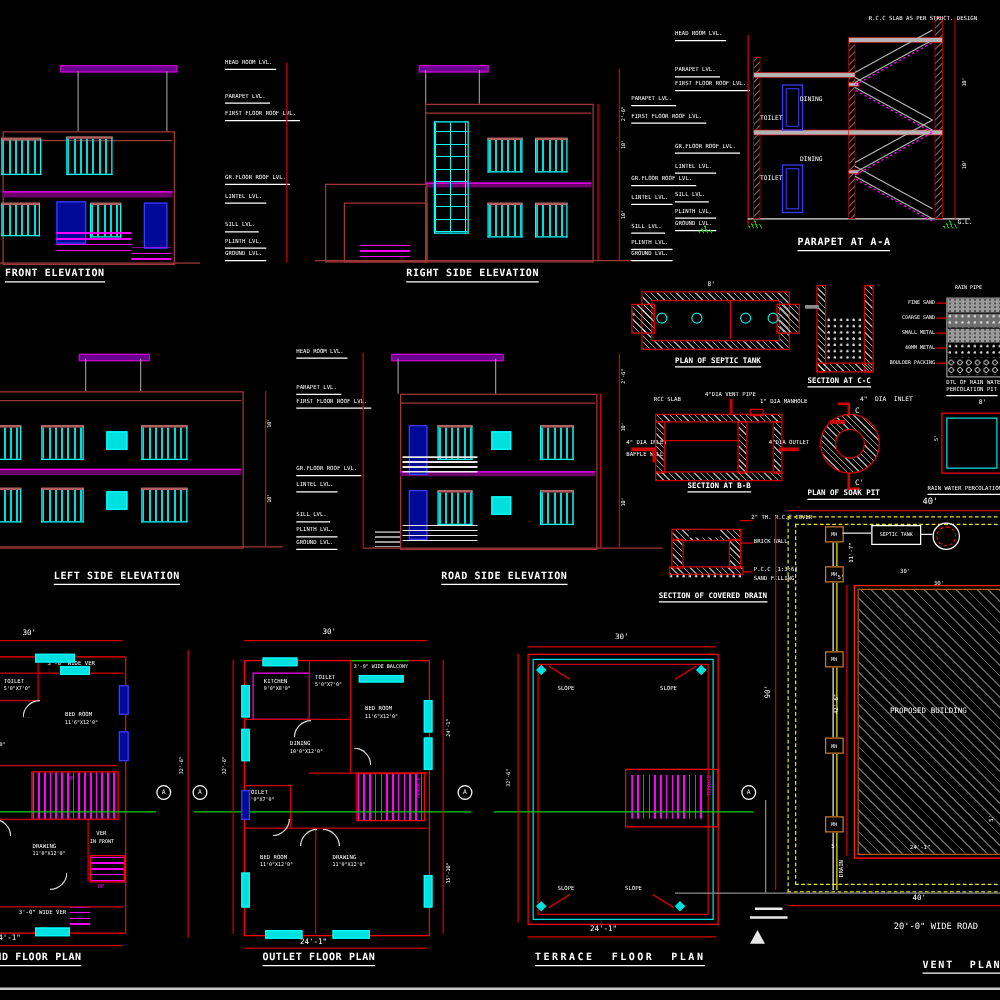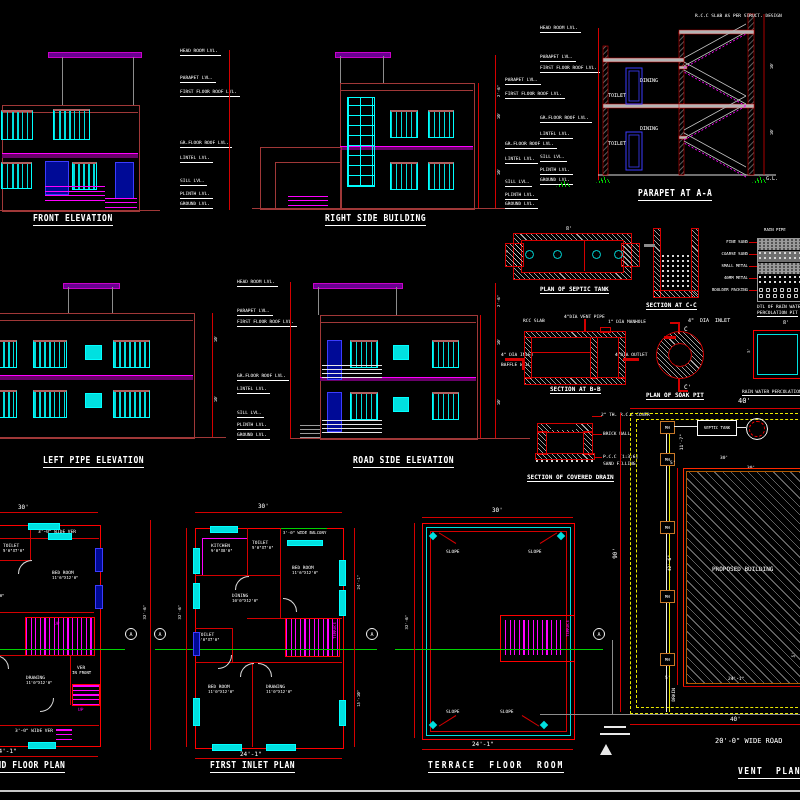--- a/index.html
+++ b/index.html
@@ -73,21 +73,21 @@
     <div class="abs" style="left:2px;top:153px;width:136px;height:4px;background:#6a006a;border-top:1px solid #ff00ff"></div>
     <div class="win" style="left:1px;top:110px;width:30px;height:27px"></div>
     <div class="win" style="left:53px;top:109px;width:35px;height:28px"></div>
     <div class="win" style="left:1px;top:162px;width:29px;height:24px"></div>
     <div class="win" style="left:72px;top:162px;width:23px;height:25px"></div>
     <div class="door" style="left:45px;top:161px;width:22px;height:32px"></div>
     <div class="door" style="left:115px;top:162px;width:17px;height:35px"></div>
     <div class="abs stairh" style="left:45px;top:184px;width:60px;height:17px"></div>
     <div class="abs stairh" style="left:105px;top:198px;width:32px;height:10px"></div>
     <div class="brl" style="left:0px;top:210px;width:160px;height:1px"></div>
-    <div class="title" style="left:33px;top:215px">FRONT ELEVATION</div>
+    <div class="title" style="left:4px;top:215px">FRONT ELEVATION</div>
   </div>
 
   <div>
     <div class="lvl" style="left:180px;top:49px">HEAD ROOM LVL.</div>
     <div class="lvl" style="left:180px;top:76px">PARAPET LVL.</div>
     <div class="lvl" style="left:180px;top:90px">FIRST FLOOR ROOF LVL.</div>
     <div class="lvl" style="left:180px;top:141px">GR.FLOOR ROOF LVL.</div>
     <div class="lvl" style="left:180px;top:156px">LINTEL LVL.</div>
     <div class="lvl" style="left:180px;top:179px">SILL LVL.</div>
     <div class="lvl" style="left:180px;top:192px">PLINTH LVL.</div>
@@ -109,21 +109,21 @@
     <div class="win" style="left:428px;top:162px;width:24px;height:25px"></div>
     <div class="box" style="left:260px;top:147px;width:80px;height:61px"></div>
     <div class="box" style="left:275px;top:162px;width:65px;height:46px"></div>
     <div class="abs stairh" style="left:288px;top:196px;width:40px;height:10px"></div>
     <div class="brl" style="left:252px;top:208px;width:256px;height:1px"></div>
     <div class="rl" style="left:478px;top:83px;width:1px;height:125px"></div>
     <div class="rl" style="left:495px;top:55px;width:1px;height:153px"></div>
     <div class="t t4 vt" style="left:497px;top:85px">2'-6"</div>
     <div class="t t4 vt" style="left:497px;top:112px">10'</div>
     <div class="t t4 vt" style="left:497px;top:168px">10'</div>
-    <div class="title" style="left:325px;top:215px">RIGHT SIDE BUILDING</div>
+    <div class="title" style="left:325px;top:215px">RIGHT SIDE ELEVATION</div>
   </div>
 
   <div>
     <div class="lvl" style="left:505px;top:78px">PARAPET LVL.</div>
     <div class="lvl" style="left:505px;top:92px">FIRST FLOOR ROOF LVL.</div>
     <div class="lvl" style="left:505px;top:142px">GR.FLOOR ROOF LVL.</div>
     <div class="lvl" style="left:505px;top:157px">LINTEL LVL.</div>
     <div class="lvl" style="left:505px;top:180px">SILL LVL.</div>
     <div class="lvl" style="left:505px;top:193px">PLINTH LVL.</div>
     <div class="lvl" style="left:505px;top:202px">GROUND LVL.</div>
@@ -205,21 +205,21 @@
     <div class="sqwin" style="left:85px;top:345px;width:15px;height:13px"></div>
     <div class="win" style="left:113px;top:340px;width:35px;height:25px"></div>
     <div class="win" style="left:-8px;top:390px;width:23px;height:25px"></div>
     <div class="win" style="left:33px;top:390px;width:32px;height:25px"></div>
     <div class="sqwin" style="left:85px;top:393px;width:15px;height:13px"></div>
     <div class="win" style="left:113px;top:390px;width:35px;height:25px"></div>
     <div class="brl" style="left:-6px;top:437px;width:232px;height:1px"></div>
     <div class="rl" style="left:212px;top:313px;width:1px;height:124px"></div>
     <div class="t t4 vt" style="left:214px;top:335px">10'</div>
     <div class="t t4 vt" style="left:214px;top:395px">10'</div>
-    <div class="title" style="left:43px;top:457px">LEFT PIPE ELEVATION</div>
+    <div class="title" style="left:43px;top:457px">LEFT SIDE ELEVATION</div>
   </div>
 
   <div>
     <div class="lvl" style="left:237px;top:280px">HEAD ROOM LVL.</div>
     <div class="lvl" style="left:237px;top:309px">PARAPET LVL.</div>
     <div class="lvl" style="left:237px;top:320px">FIRST FLOOR ROOF LVL.</div>
     <div class="lvl" style="left:237px;top:374px">GR.FLOOR ROOF LVL.</div>
     <div class="lvl" style="left:237px;top:387px">LINTEL LVL.</div>
     <div class="lvl" style="left:237px;top:411px">SILL LVL.</div>
     <div class="lvl" style="left:237px;top:423px">PLINTH LVL.</div>
@@ -455,21 +455,21 @@
     <div class="arc" style="left:218px;top:655px;transform:rotate(180deg)"></div>
     <div class="arc" style="left:240px;top:663px"></div>
     <div class="arc" style="left:258px;top:663px;transform:rotate(90deg)"></div>
     <div class="t t6" style="left:240px;top:751px">24'-1"</div>
     <div class="rl" style="left:195px;top:758px;width:147px;height:1px"></div>
     <div class="rl" style="left:186px;top:528px;width:1px;height:219px"></div>
     <div class="t t4 vt" style="left:178px;top:605px">32'-6"</div>
     <div class="rl" style="left:354px;top:528px;width:1px;height:219px"></div>
     <div class="t t4 vt" style="left:357px;top:575px">24'-1"</div>
     <div class="t t4 vt" style="left:357px;top:690px">15'-10"</div>
-    <div class="title" style="left:210px;top:762px">FIRST INLET PLAN</div>
+    <div class="title" style="left:210px;top:762px">OUTLET FLOOR PLAN</div>
   </div>
 
   <div>
     <div class="t t6" style="left:492px;top:507px">30'</div>
     <div class="rl" style="left:422px;top:517px;width:151px;height:1px"></div>
     <div class="rbox" style="left:422px;top:523px;width:151px;height:215px"></div>
     <div class="abs" style="left:426px;top:527px;width:143px;height:207px;border:1px solid #00e0e0"></div>
     <div class="abs" style="left:430px;top:531px;width:135px;height:199px;border:1px solid #d40000"></div>
     <div class="t t45" style="left:446px;top:549px">SLOPE</div>
     <div class="t t45" style="left:528px;top:549px">SLOPE</div>
@@ -485,21 +485,21 @@
     <div class="dia" style="left:541px;top:722px"></div>
     <div class="rbox" style="left:500px;top:615px;width:73px;height:45px"></div>
     <div class="abs stairv" style="left:505px;top:620px;width:58px;height:35px"></div>
     <div class="t t4 mt vt" style="left:566px;top:620px">TERRACE</div>
     <div class="grl" style="left:395px;top:649px;width:208px;height:1px"></div>
     <div class="marker" style="left:593px;top:628px">A</div>
     <div class="rl" style="left:414px;top:523px;width:1px;height:215px"></div>
     <div class="t t4 vt" style="left:405px;top:615px">32'-6"</div>
     <div class="t t6" style="left:472px;top:741px">24'-1"</div>
     <div class="rl" style="left:422px;top:749px;width:151px;height:1px"></div>
-    <div class="title" style="left:428px;top:762px;letter-spacing:2px">TERRACE  FLOOR  ROOM</div>
+    <div class="title" style="left:428px;top:762px;letter-spacing:2px">TERRACE  FLOOR  PLAN</div>
   </div>
 
   <div>
     <div class="t t7" style="left:738px;top:397px">40'</div>
     <div class="rl" style="left:630px;top:408px;width:172px;height:1px"></div>
     <div class="abs" style="left:630px;top:413px;width:176px;height:299px;border:1px dashed #e8e800"></div>
     <div class="abs" style="left:636px;top:419px;width:170px;height:287px;border:1px dashed #e8e800"></div>
     <div class="rl" style="left:620px;top:413px;width:1px;height:299px"></div>
     <div class="t t6 vt" style="left:612px;top:548px">90'</div>
     <div class="wl" style="left:666px;top:432px;width:1px;height:280px"></div>

